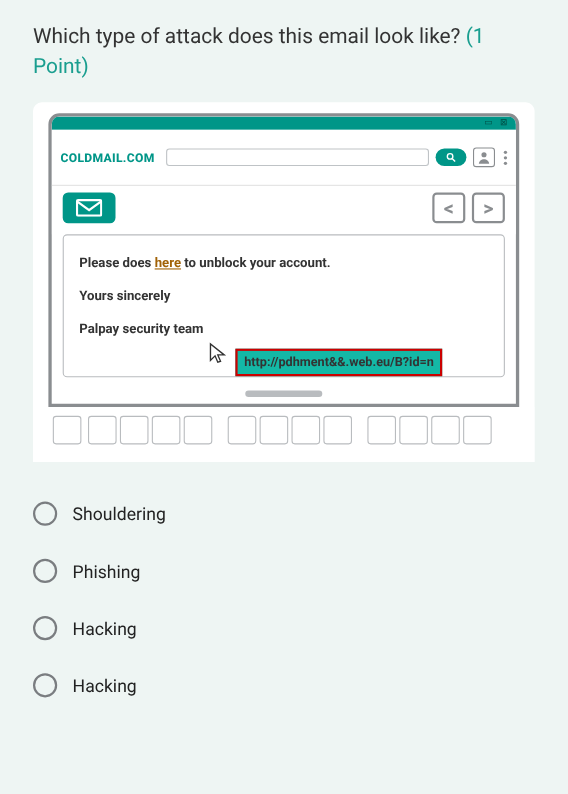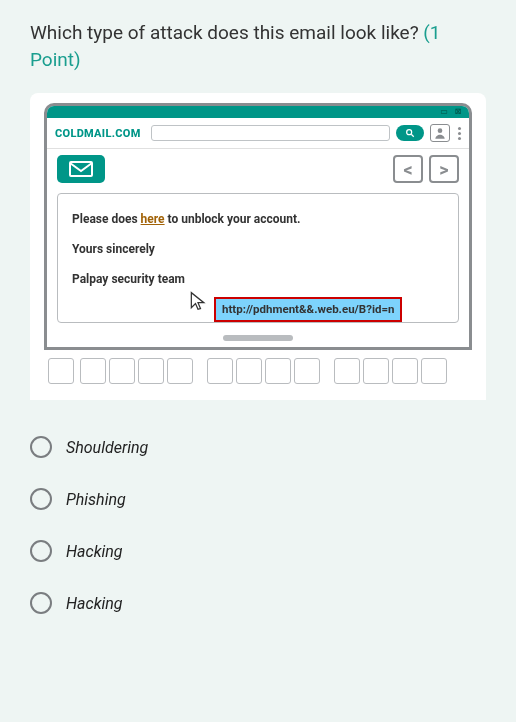--- a/index.html
+++ b/index.html
@@ -37,21 +37,21 @@
     align-items: center;
     padding-right: 6px;
     gap: 4px;
   }
   .teal-bar .win-btn {
     width: 10px; height: 8px; font-size: 8px; line-height: 8px;
     color: #004d44; text-align: center;
   }
   .addr-row {
     display: flex; align-items: center; gap: 6px;
-    padding: 6px 8px;
+    padding: 16px 8px;
     background: #ffffff;
     border-bottom: 1px solid #e0e0e0;
   }
   .brand {
     color: #009688; font-weight: 800; font-size: 11px; letter-spacing: .3px;
     margin-right: 4px;
   }
   .addr-input {
     flex: 1;
     height: 16px;
@@ -100,21 +100,21 @@
     position: relative;
   }
   .email-pane p { margin-bottom: 12px; }
   .here-link { color:#a16207; text-decoration: underline; }
   .cursor {
     position:absolute; left:130px; top:97px;
   }
   .url-box {
     position:absolute; left:156px; top:103px;
     border: 2px solid #cc0000; padding: 2px 6px; font-size: 11.5px;
-    background:#7dd3fc;
+    background:#14b8a6;
   }
   .laptop-hinge { margin: 0 10px 0 10px; display:flex; justify-content:center; padding-bottom:6px; }
   .hinge-bar { width:70px; height:6px; background:#b9bcbf; border-radius:3px; }
 
   .laptop-base {
     background:#fff;
     padding: 8px 18px 16px 18px;
     display:flex; gap:6px; align-items:center;
     border-top: 0;
   }
@@ -125,21 +125,21 @@
 
   
   .option {
     display:flex; align-items:center; gap:14px;
     margin-bottom: 30px;
   }
   .radio {
     width:22px; height:22px; border:2px solid #7a7d80; border-radius:50%;
     flex-shrink:0;
   }
-  .option-label { font-size:16px; color:#222;font-style:italic; }
+  .option-label { font-size:16px; color:#222; }
 </style>
 </head>
 <body>
 
 <div class="question-text">
   <span>Which type of attack does this email look like?</span>
   <span class="points">(1 Point)</span>
 </div>
 
 <div class="laptop-wrap">

